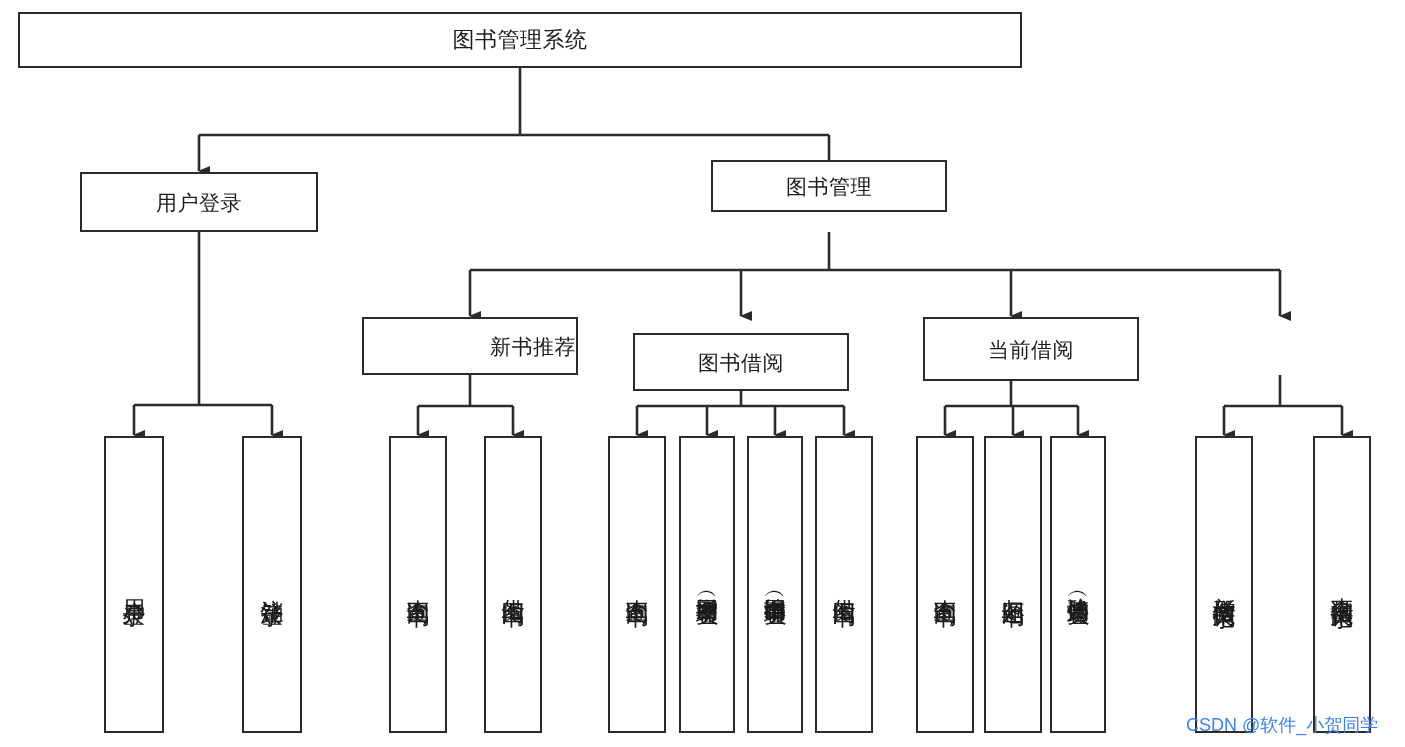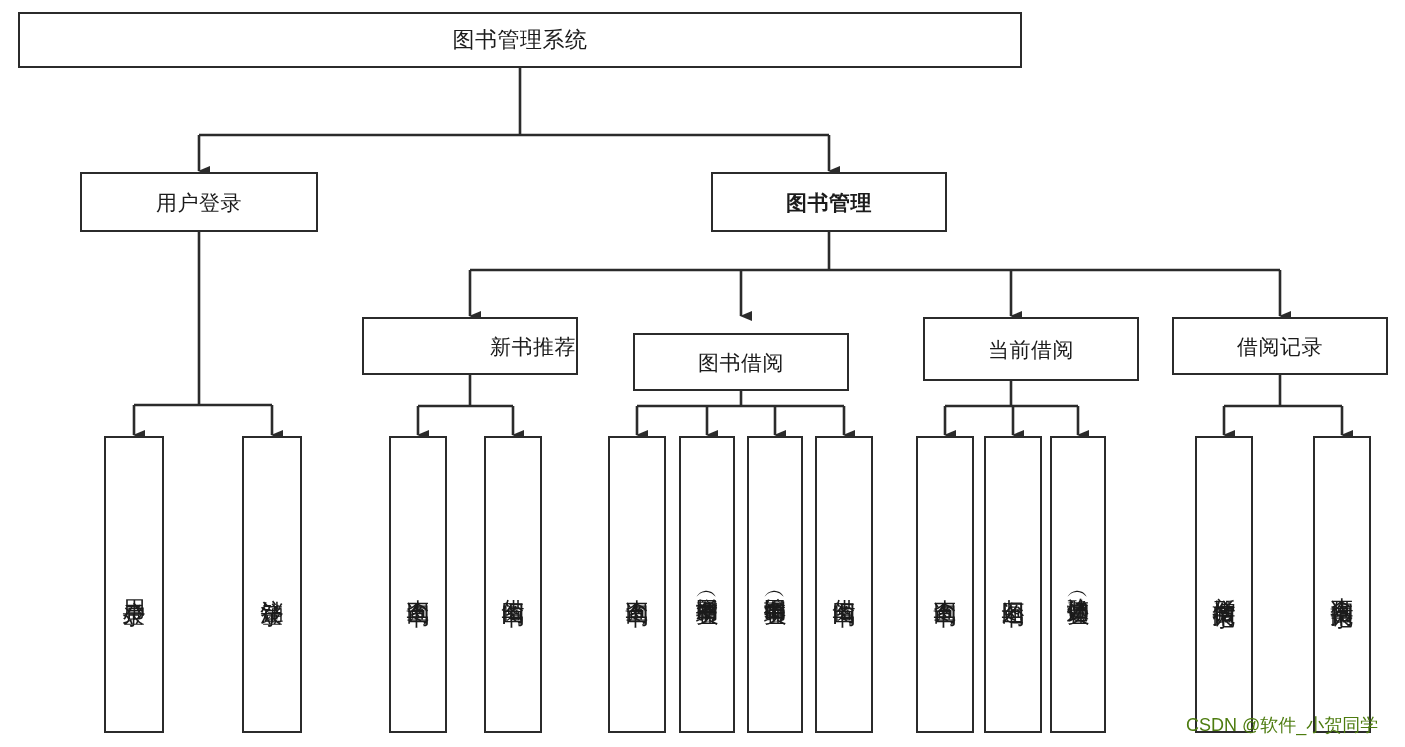--- a/index.html
+++ b/index.html
@@ -68,21 +68,21 @@
   }
   .node.vert.tall .label {
     font-size: 22px;
     letter-spacing: 1px;
   }
   .watermark {
     position: absolute;
     left: 1186px;
     top: 713px;
     font-size: 18px;
-    color: #4d7c0f;
+    color: #3b82f6;
     white-space: nowrap;
     z-index: 5;
     font-family: "Liberation Sans", "DejaVu Sans", sans-serif;
   }
 </style>
 </head>
 <body>
 
 <div id="canvas">
 
@@ -129,35 +129,32 @@
       </g>
   </svg>
 
   <div class="node root horiz" style="left: 18px; top: 12px; width: 1004px; height: 56px;">
     <span class="label">图书管理系统</span>
   </div>
 
   <div class="node horiz" style="left: 80px; top: 172px; width: 238px; height: 60px;">
     <span class="label">用户登录</span>
   </div>
-  <div class="node horiz" style="left: 711px; top: 172px; width: 236px; height: 60px; font-weight: bold;">
+  <div class="node horiz" style="left: 711px; top: 160px; width: 236px; height: 52px;">
     <span class="label">图书管理</span>
   </div>
 
   <div class="node horiz" style="left: 362px; top: 317px; width: 216px; height: 58px; justify-content: flex-end;">
     <span class="label">新书推荐</span>
   </div>
   <div class="node horiz" style="left: 633px; top: 333px; width: 216px; height: 58px;">
     <span class="label">图书借阅</span>
   </div>
   <div class="node horiz" style="left: 903px; top: 317px; width: 216px; height: 64px; margin-left: 20px;">
     <span class="label">当前借阅</span>
-  </div>
-  <div class="node horiz" style="left: 1172px; top: 317px; width: 216px; height: 58px;">
-    <span class="label">借阅记录</span>
   </div>
 
   <div class="node vert" style="left: 104px; top: 436px; width: 60px; height: 297px;">
     <span class="label">用户登录</span>
   </div>
   <div class="node vert" style="left: 242px; top: 436px; width: 60px; height: 297px;">
     <span class="label">注销登录</span>
   </div>
   <div class="node vert" style="left: 389px; top: 436px; width: 58px; height: 297px;">
     <span class="label">查询图书</span>

